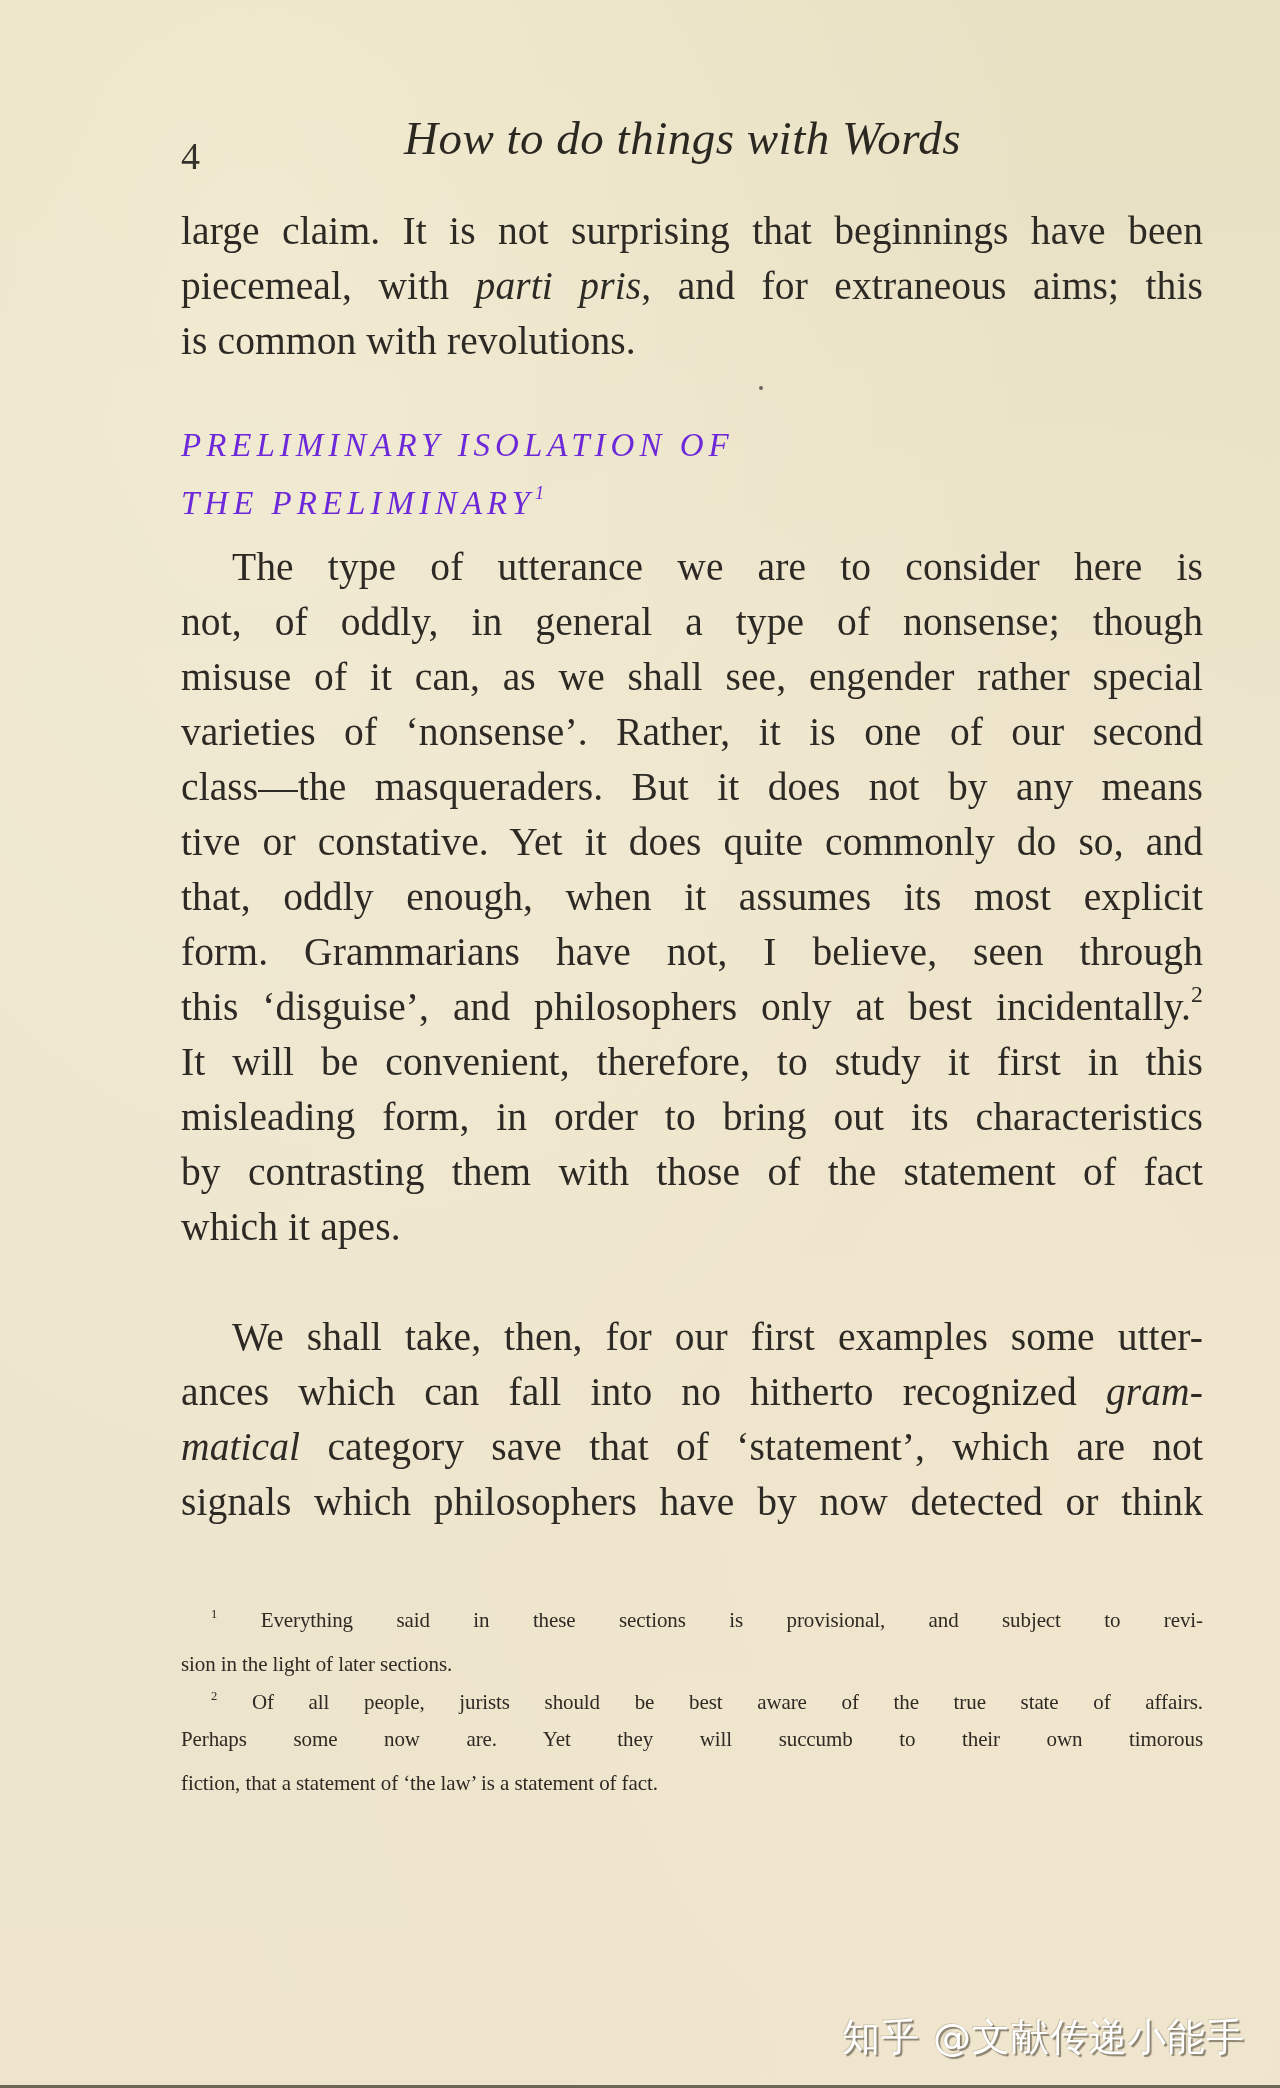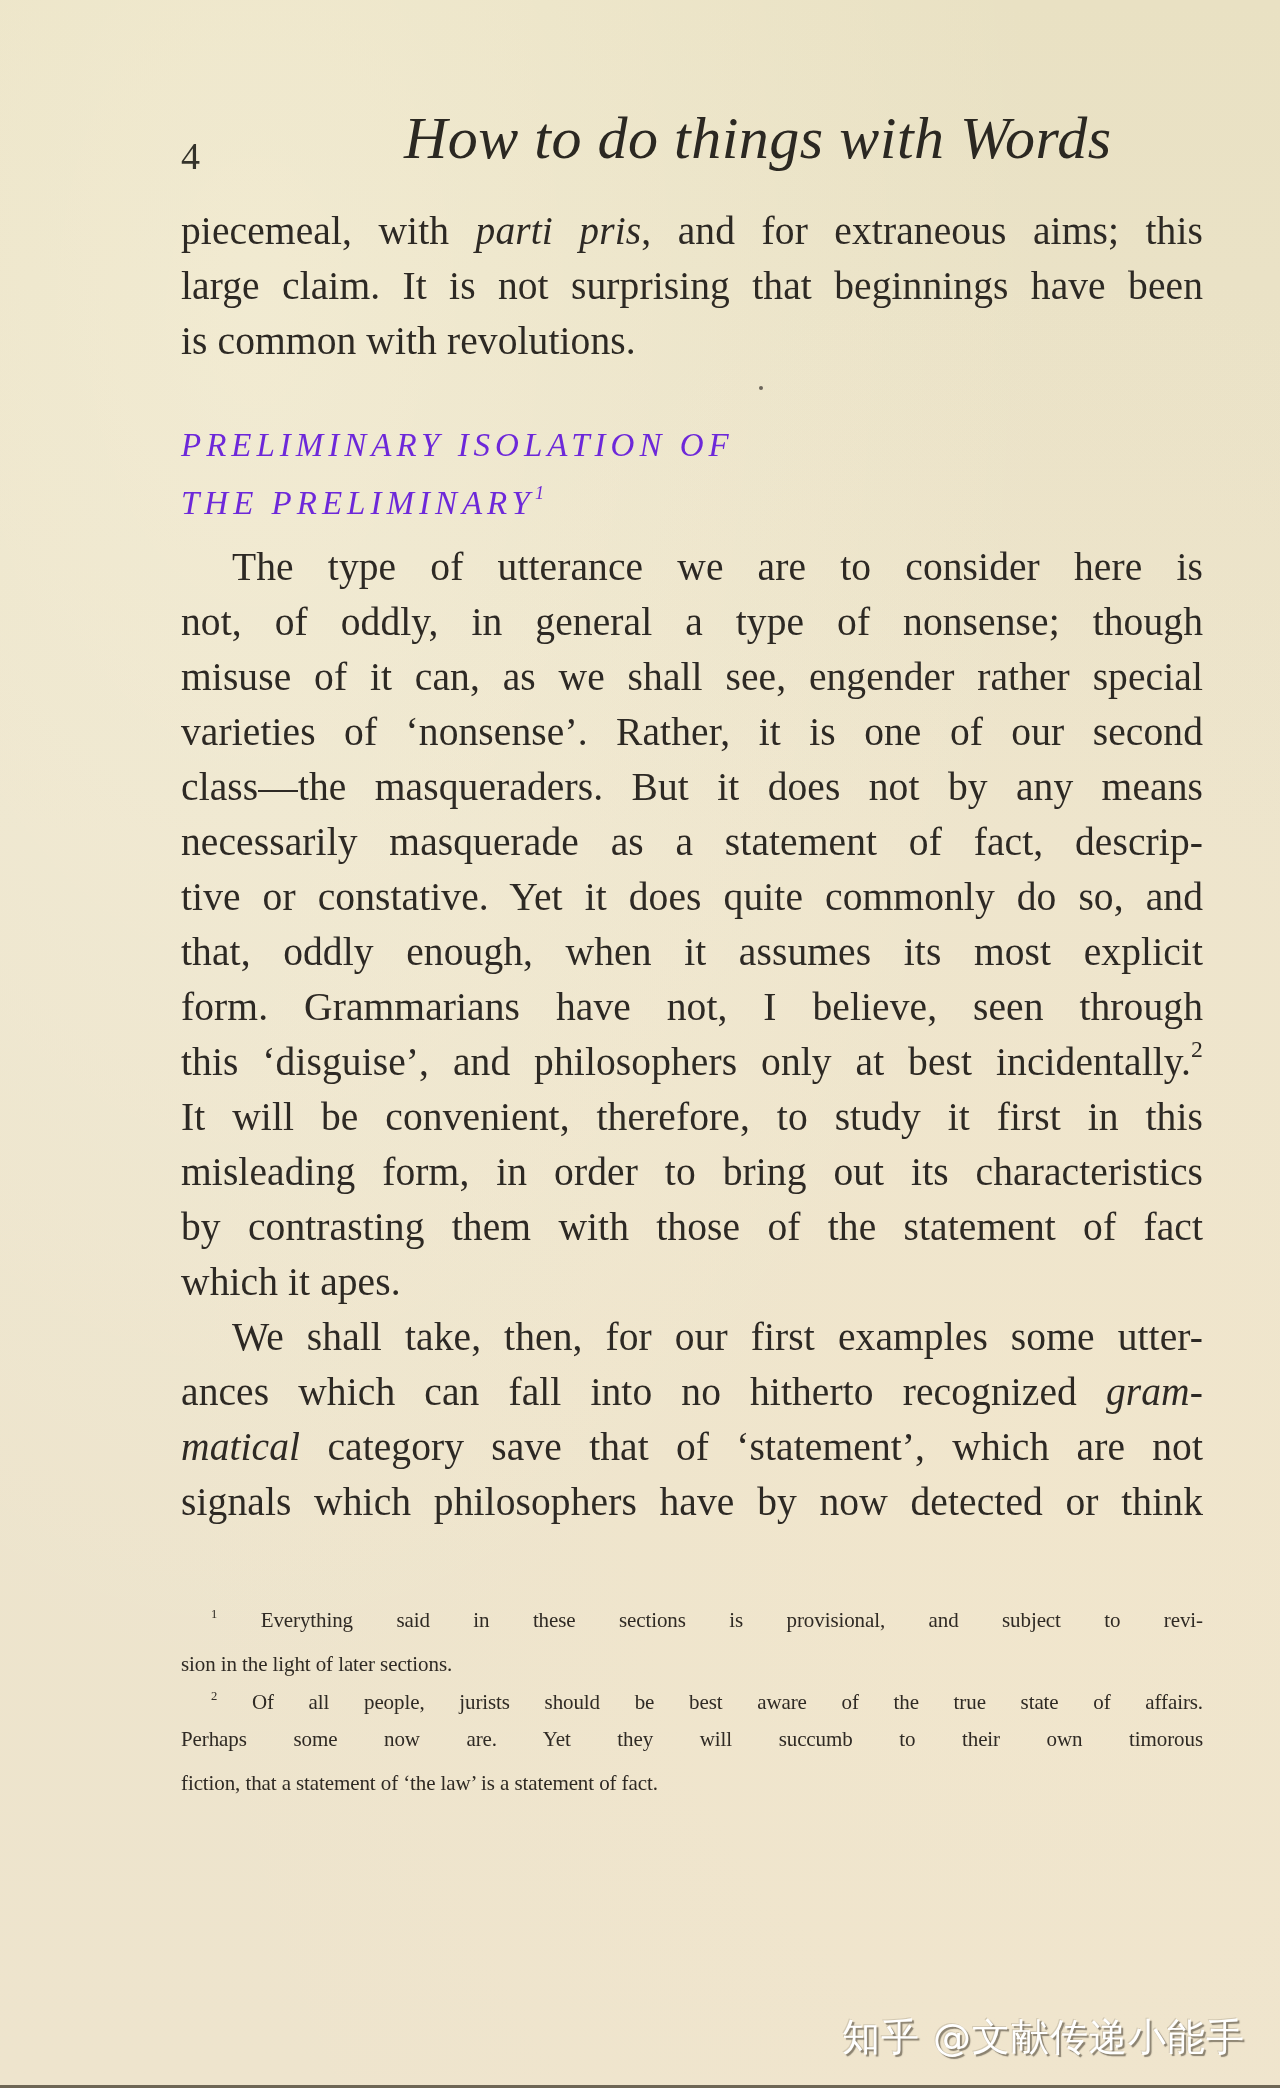--- a/index.html
+++ b/index.html
@@ -14,21 +14,21 @@
     font-family: "Liberation Serif", "DejaVu Serif", serif;
   }
   .page { position: absolute; left: 0; top: 0; width: 1280px; height: 2088px; }
   .abs { position: absolute; }
 
   .page-number {
     left: 181px; top: 134px; font-size: 38px; line-height: 44px;
     color: #34332b;
   }
   .running-title {
-    left: 404px; top: 112px; width: 484px; font-size: 60px; line-height: 52px;
+    left: 404px; top: 112px; width: 484px; font-size: 47px; line-height: 52px;
     font-style: italic; text-align: center; letter-spacing: 0.5px;
     color: #2b2822; white-space: nowrap;
   }
 
   .textblock { left: 181px; width: 1022px; }
   .line {
     display: block; height: 55px; line-height: 55px; font-size: 39.5px;
     text-align: justify; text-align-last: justify; white-space: nowrap;
     overflow: visible; letter-spacing: 0.1px;
   }
@@ -65,39 +65,38 @@
 </style>
 </head>
 <body>
 
 <div class="page">
 
   <div class="abs page-number">4</div>
   <div class="abs running-title">How to do things with Words</div>
 
   <div class="abs textblock" style="top:204px;">
+    <span class="line">large claim. It is not surprising that beginnings have been</span>
     <span class="line">piecemeal, with <span class="it">parti pris</span>, and for extraneous aims; this</span>
-    <span class="line">large claim. It is not surprising that beginnings have been</span>
     <span class="line last">is common with revolutions.</span>
   </div>
 
   <div class="abs speck"></div>
 
   <div class="abs heading" style="top:416px;">
     <span class="hl">PRELIMINARY ISOLATION OF</span>
     <span class="hl"><span>THE PRELIMINARY</span><sup>1</sup></span>
   </div>
 
   <div class="abs textblock" style="top:540px;">
     <span class="line indent">The type of utterance we are to consider here is</span>
     <span class="line">not, of oddly, in general a type of nonsense; though</span>
     <span class="line">misuse of it can, as we shall see, engender rather special</span>
     <span class="line">varieties of ‘nonsense’. Rather, it is one of our second</span>
     <span class="line">class—the masqueraders. But it does not by any means</span>
-    <span class="line">necessarily masquerade as a statement of fact, descrip-</span>
     <span class="line">tive or constative. Yet it does quite commonly do so, and</span>
     <span class="line">that, oddly enough, when it assumes its most explicit</span>
     <span class="line">form. Grammarians have not, I believe, seen through</span>
     <span class="line">this ‘disguise’, and philosophers only at best incidentally.<sup>2</sup></span>
     <span class="line">It will be convenient, therefore, to study it first in this</span>
     <span class="line">misleading form, in order to bring out its characteristics</span>
     <span class="line">by contrasting them with those of the statement of fact</span>
     <span class="line last">which it apes.</span>
   </div>
 

